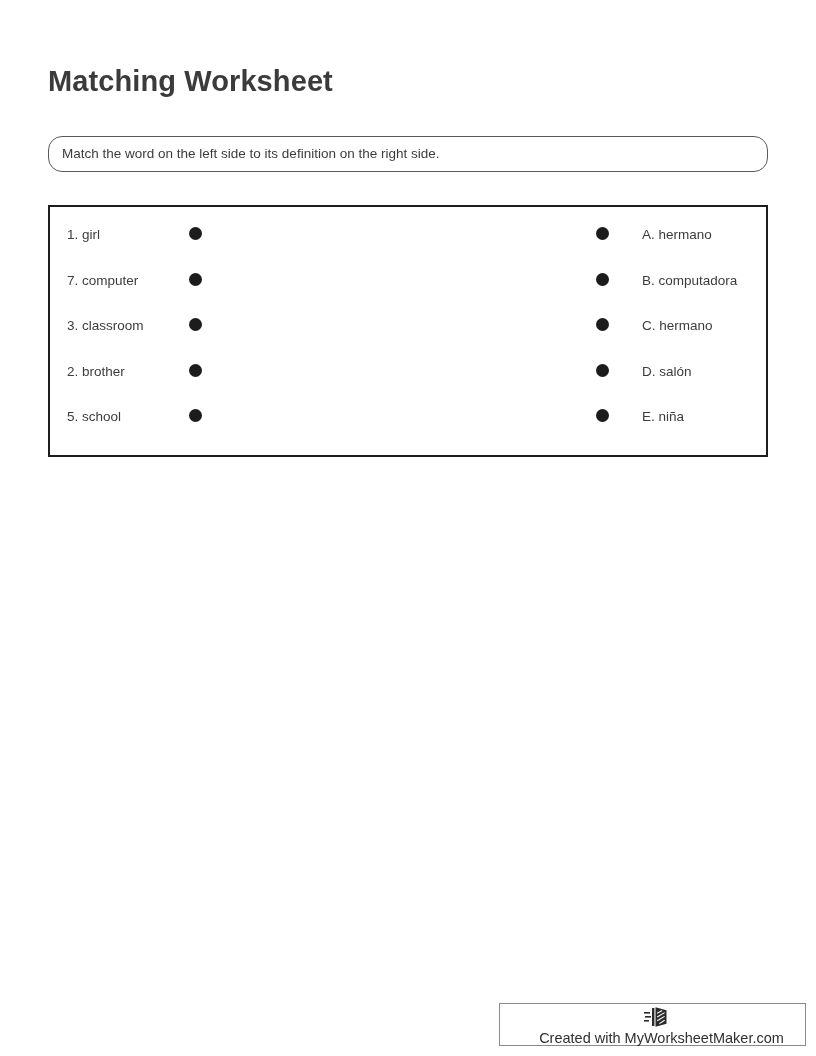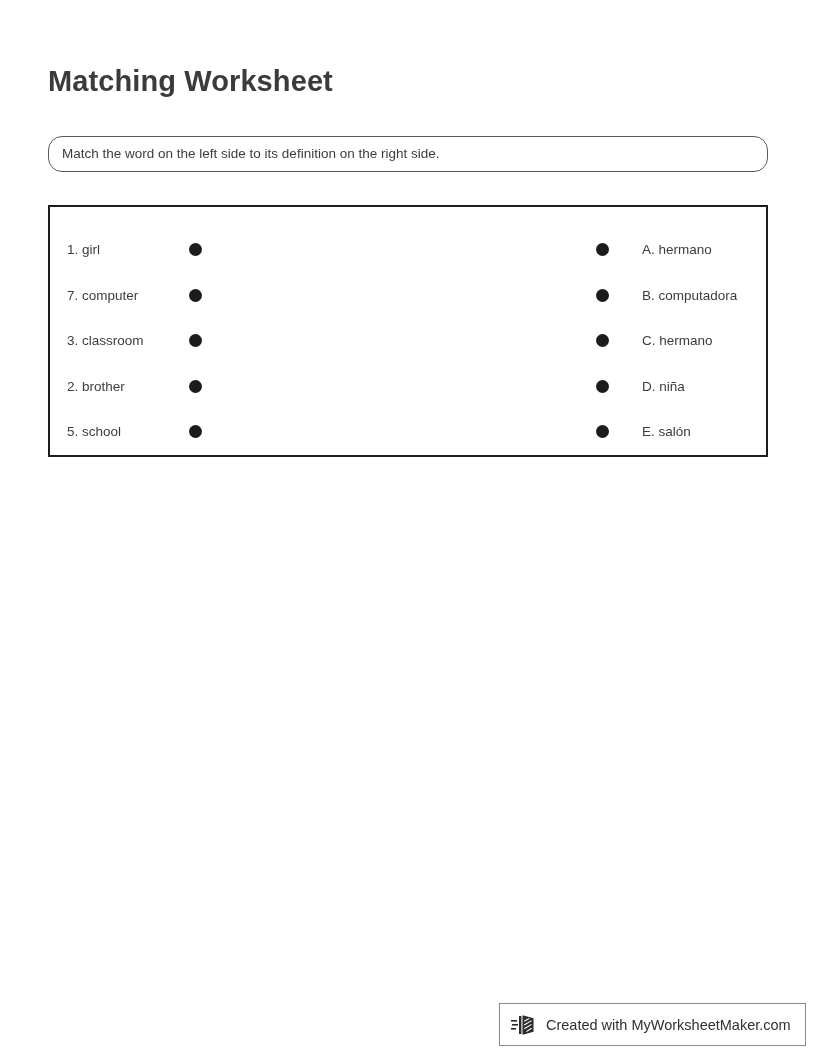--- a/index.html
+++ b/index.html
@@ -74,21 +74,20 @@
 
   .column {
     position: absolute;
     top: 20px;
   }
   .column-left  { left: 17px; }
   .column-right { left: 546px; }
 
   .match-row {
     display: flex;
-    align-items: center;
     height: 45.5px;
   }
 
   
   .column-left .match-row { justify-content: flex-start; }
   .column-left .item-label {
     width: 122px;
     font-size: 13.5px;
     color: #3c3c3c;
     white-space: nowrap;
@@ -118,20 +117,21 @@
     left: 499px;
     top: 1003px;
     width: 307px;
     height: 43px;
     box-sizing: border-box;
     border: 1px solid #8a8a8a;
     background: #ffffff;
     display: flex;
     align-items: center;
     padding-left: 11px;
+    flex-direction: column;
   }
   .footer-logo {
     width: 28px;
     height: 26px;
     flex: 0 0 auto;
     display: block;
   }
   .footer-text {
     margin-left: 7px;
     font-size: 14.5px;
@@ -184,25 +184,25 @@
         <div class="match-row">
           <span class="match-dot"></span>
           <span class="item-label">B. computadora</span>
         </div>
         <div class="match-row">
           <span class="match-dot"></span>
           <span class="item-label">C. hermano</span>
         </div>
         <div class="match-row">
           <span class="match-dot"></span>
-          <span class="item-label">D. niña</span>
-        </div>
-        <div class="match-row">
-          <span class="match-dot"></span>
-          <span class="item-label">E. salón</span>
+          <span class="item-label">D. salón</span>
+        </div>
+        <div class="match-row">
+          <span class="match-dot"></span>
+          <span class="item-label">E. niña</span>
         </div>
       </div>
 
     </div>
   </div>
 
   <div class="footer-badge">
     <span class="footer-logo">
       <svg width="28" height="26" viewBox="0 0 28 26" xmlns="http://www.w3.org/2000/svg">
         <g fill="#2b2b2b">

